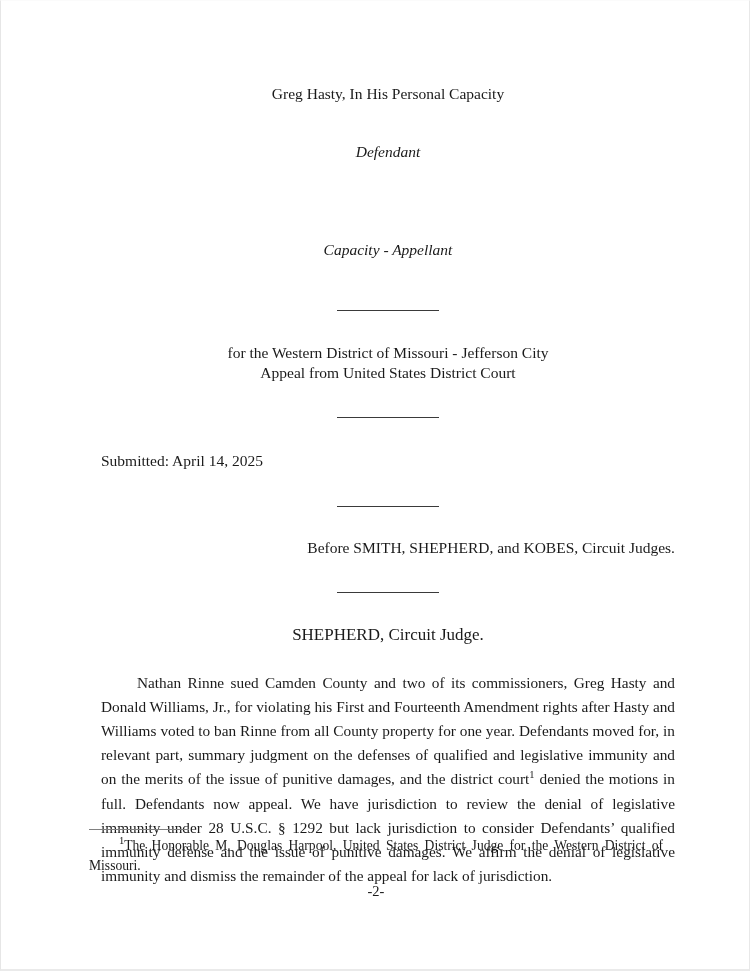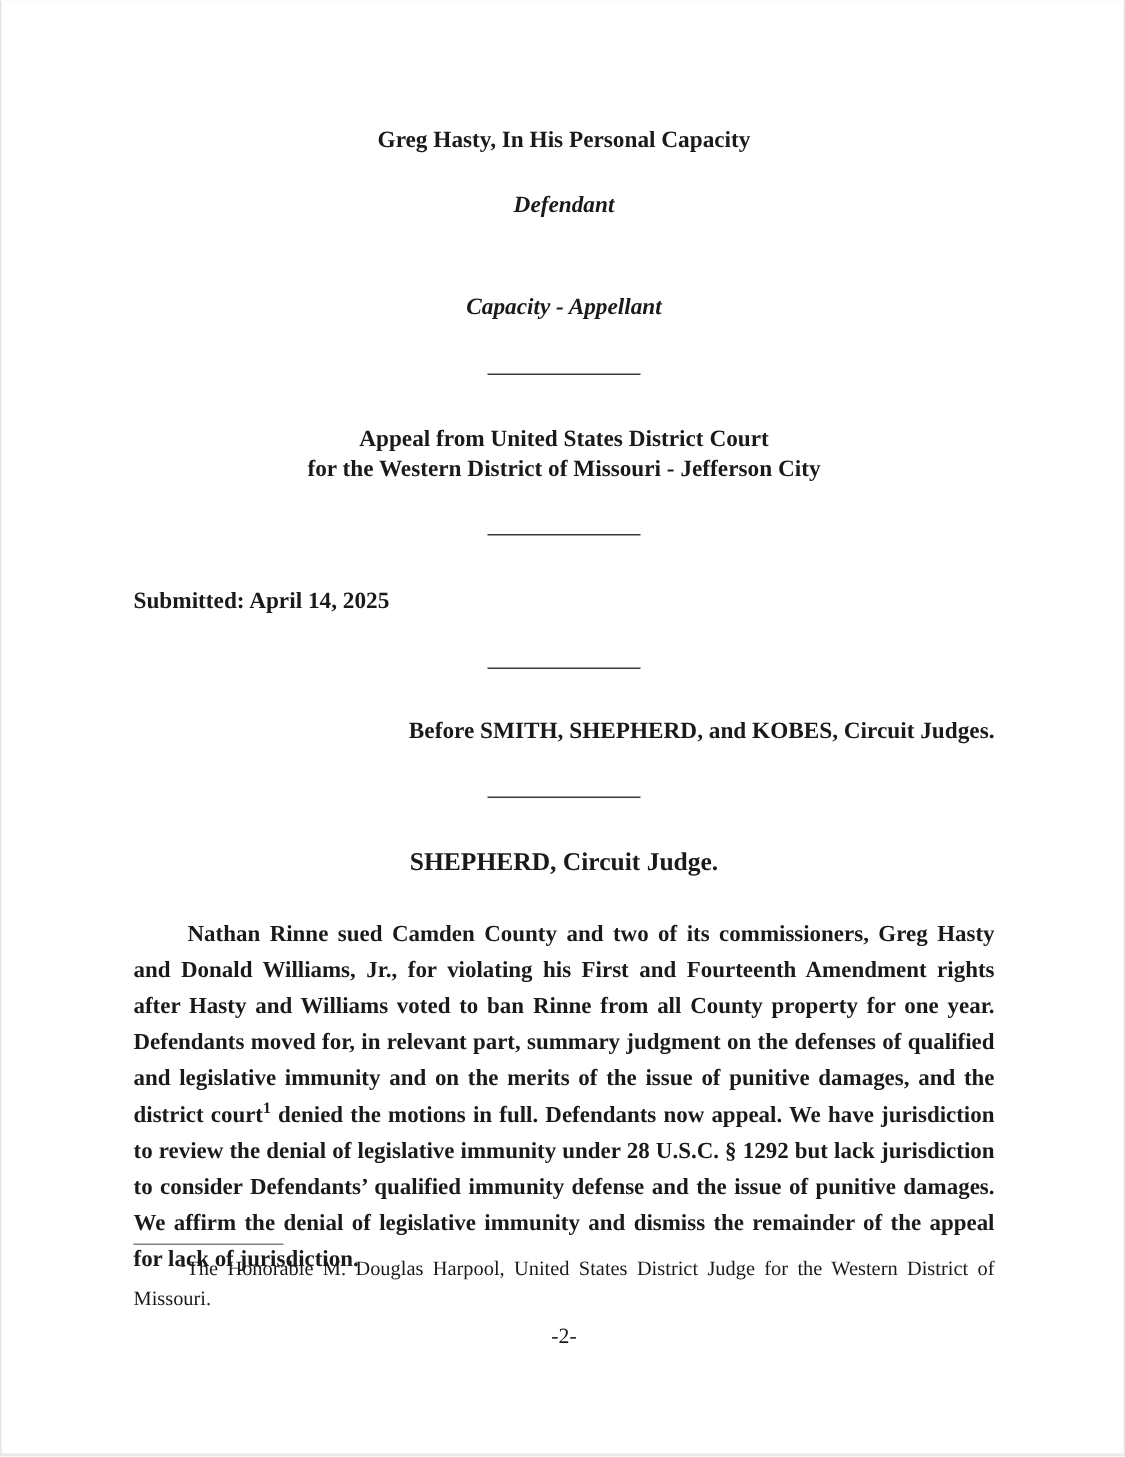--- a/index.html
+++ b/index.html
@@ -19,39 +19,38 @@
     box-sizing: border-box;
     background: #ffffff;
     border-left: 1px solid #e6e6e6;
     border-right: 1px solid #e8e8e8;
     border-bottom: 2px solid #eaeaea;
     border-top: 1px solid #fbfbfb;
     overflow: hidden;
   }
   .content {
     position: absolute;
-    left: 88px;
+    left: 100px;
     top: 0;
     width: 574px;
     height: 904px;
-    font-weight: bold;
   }
   .caption {
     padding-top: 84px;
   }
   .caption-party {
     text-align: center;
     font-size: 15.5px;
     margin: 0;
   }
   .caption-role {
     text-align: center;
     font-size: 15.5px;
     font-style: italic;
-    margin: 1px;
+    margin: 16px;
   }
   .gap-sm { height: 24px; }
   .gap-md { height: 25px; }
   .rule-wrap {
     text-align: center;
   }
   .rule {
     display: inline-block;
     width: 102px;
     height: 0;
@@ -143,22 +142,22 @@
 
     <div class="gap-md"></div>
 
     <div class="rule-wrap">
       <span class="rule"></span>
     </div>
 
     <div class="gap-md"></div>
 
     <div class="court-block">
+      <div>for the Western District of Missouri - Jefferson City</div>
       <div>Appeal from United States District Court</div>
-      <div>for the Western District of Missouri - Jefferson City</div>
     </div>
 
     <div class="gap-md"></div>
 
     <div class="rule-wrap">
       <span class="rule"></span>
     </div>
 
     <div class="gap-md"></div>
 

